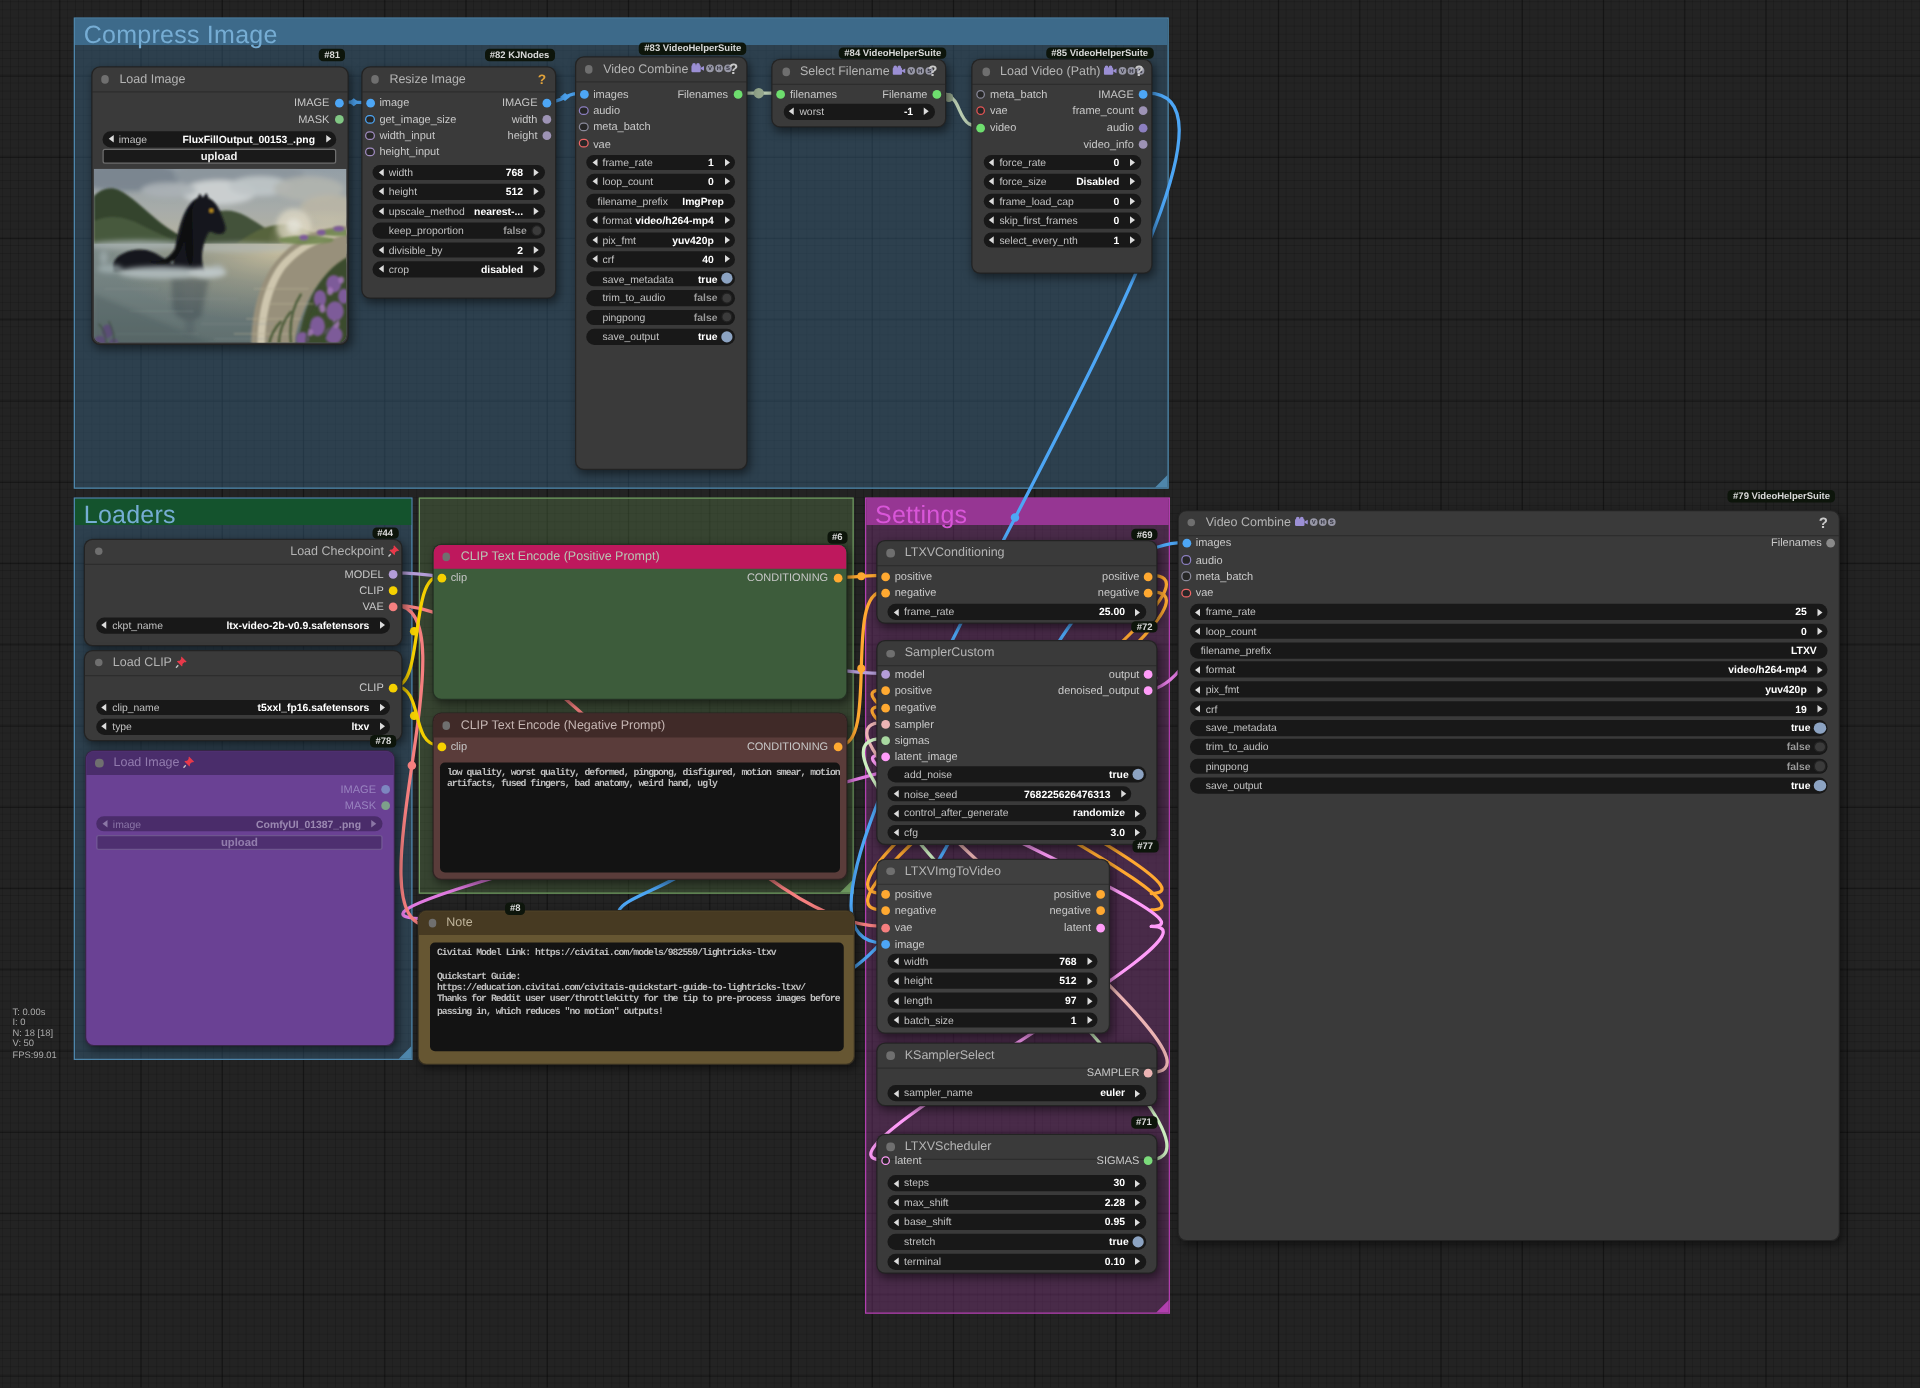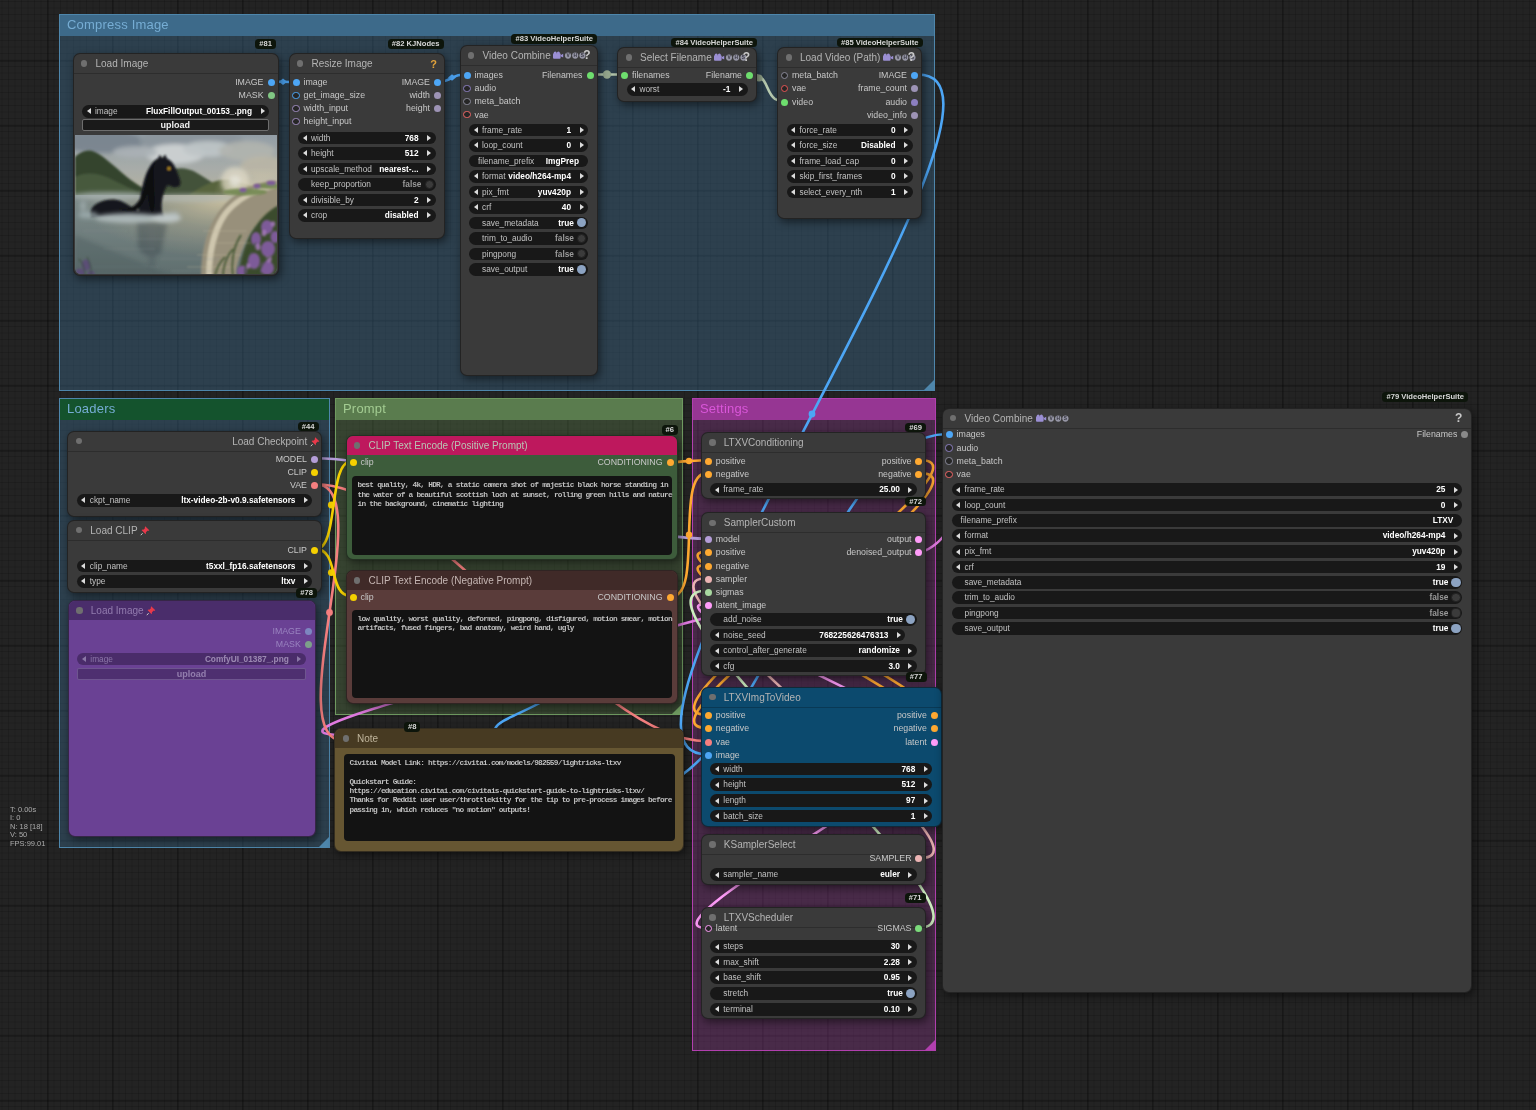--- a/index.html
+++ b/index.html
@@ -6,21 +6,21 @@
 #cv{position:absolute;left:0;top:0;width:1536px;height:1110px;
 background-color:#232323;
 background-image:
  linear-gradient(90deg, rgba(0,0,0,.40) 1px, transparent 1px),
  linear-gradient(rgba(0,0,0,.40) 1px, transparent 1px),
  linear-gradient(90deg, rgba(0,0,0,.14) 1px, transparent 1px),
  linear-gradient(rgba(0,0,0,.14) 1px, transparent 1px);
 background-size:65px 65px,65px 65px,6.5px 6.5px,6.5px 6.5px;
 background-position:47.5px 60.5px,47.5px 60.5px,1.5px 1px,1.5px 1px;}
 .grp{position:absolute;z-index:1}
-.ghd{position:absolute;left:0;top:0;right:0;height:21px;font-size:13px;font-weight:400;padding:2px 0 0 7px;letter-spacing:.2px}
+.ghd{position:absolute;left:0;top:0;right:0;height:21px;font-size:20px;font-weight:400;padding:2px 0 0 7px;letter-spacing:.2px}
 .gtri{position:absolute;right:0;bottom:0;width:0;height:0}
 #wires{position:absolute;left:0;top:0;z-index:2}
 .node{position:absolute;background:#3a3a3a;border-radius:7px;box-shadow:2px 3px 8px rgba(0,0,0,.5);z-index:3;border:1px solid rgba(20,20,20,.6)}
 .nt{position:absolute;left:0;top:0;right:0;height:19px;font-size:10px;color:#b4b4b4;line-height:19px;padding-left:22px;white-space:nowrap;overflow:hidden}
 .nt i{position:absolute;left:7.5px;top:6.4px;width:6.4px;height:6.4px;border-radius:50%;background:#6f6f6f;font-style:normal}
 .seam{position:absolute;left:0;top:19px;right:0;height:1px;background:rgba(0,0,0,.22)}
 .sl{position:absolute;font-size:8.8px;color:#c8c8c8;height:13px;line-height:13px;white-space:nowrap}
 .sr{position:absolute;font-size:8.8px;color:#c8c8c8;height:13px;line-height:13px;white-space:nowrap;text-align:right}
 .d{position:absolute;width:7px;height:7px;border-radius:50%;z-index:4}
 .dr{position:absolute;width:8px;height:8px;border-radius:50%;background:#2a2a2a;z-index:4}
@@ -44,21 +44,20 @@
 
 <div class="grp" style="left:59px;top:13.5px;width:876px;height:377.5px;background:rgba(62,112,148,.39);border:1px solid #4e86ab">
 <div class="ghd" style="background:#3d6a8a;color:#76add4">Compress Image</div>
 <div class="gtri" style="border-left:10px solid transparent;border-bottom:10px solid #4e86ab"></div>
 </div>
 <div class="grp" style="left:59px;top:398px;width:271px;height:450px;background:rgba(62,112,148,.39);border:1px solid #4e86ab">
 <div class="ghd" style="background:#14532d;color:#76add4">Loaders</div>
 <div class="gtri" style="border-left:10px solid transparent;border-bottom:10px solid #4e86ab"></div>
 </div>
 <div class="grp" style="left:335px;top:398px;width:348px;height:317px;background:rgba(92,128,76,.36);border:1px solid #6f9a60">
-<div class="ghd" style="background:#5a7c4e;color:#a3cc92">Prompt</div>
 <div class="gtri" style="border-left:10px solid transparent;border-bottom:10px solid #6f9a60"></div>
 </div>
 <div class="grp" style="left:692px;top:398px;width:244px;height:653px;background:rgba(152,60,152,.33);border:1px solid #b13fae">
 <div class="ghd" style="background:#963693;color:#d956d9">Settings</div>
 <div class="gtri" style="border-left:10px solid transparent;border-bottom:10px solid #b13fae"></div>
 </div>
 <svg id="wires" width="1536" height="1110">
     <path d="M272,81.5 C277,81.5 289,82 294,82" stroke="#4da6f5" stroke-width="2.6" fill="none" stroke-linecap="round" opacity="1.0"></path>
     <path d="M439.5,81.5 C445,81.5 448,80 452,77.8 C456,75.5 460,74.5 466,74.5" stroke="#4da6f5" stroke-width="2.6" fill="none" stroke-linecap="round" opacity="1.0"></path>
     <path d="M592,74.5 L622,74.5" stroke="#b8cbb0" stroke-width="2.6" fill="none" stroke-linecap="round" opacity="1.0"></path>
@@ -543,23 +542,20 @@
       <span class="ar" style="border-left-color:rgba(220,210,240,.45)"></span>
     </div>
 <div class="btn" style="left:8.5px;right:9px;top:67px;height:12px;line-height:11px;background:rgba(20,8,36,.32);border-color:rgba(195,185,225,.28);color:rgba(228,220,246,.45)">upload</div>
 </div>
 <div class="node" style="left:345.5px;top:434.8px;width:332px;height:125.7px;background:#3d5c3b;">
 <div class="nt" style="color:#b9c4b4;background:#be185d;border-radius:6px 6px 0 0;"><i></i>CLIP Text Encode (Positive Prompt)</div>
 <div class="d" style="left:3px;top:23.69999999999999px;background:#f5d000"></div>
 <div class="sl" style="left:14px;top:20.69999999999999px;color:#c8c8c8">clip</div>
 <div class="d" style="right:3px;top:23.69999999999999px;background:#ffa931"></div>
 <div class="sr" style="right:14px;top:20.69999999999999px;color:#c8c8c8">CONDITIONING</div>
-<div class="ta" style="left:5px;right:5px;top:40.599999999999966px;bottom:4.5px">best quality, 4k, HDR, a static camera shot of majestic black horse standing in
-the water of a beautiful scottish loch at sunset, rolling green hills and nature
-in the background, cinematic lighting</div>
 </div>
 <div class="bdg" style="right:858px;top:425px">#6</div>
 <div class="node" style="left:345.5px;top:570px;width:332px;height:133.7px;background:#5a3c3a;">
 <div class="nt" style="color:#c4b5b2;background:#402a28;border-radius:6px 6px 0 0;"><i></i>CLIP Text Encode (Negative Prompt)</div>
 <div class="d" style="left:3px;top:22.600000000000023px;background:#f5d000"></div>
 <div class="sl" style="left:14px;top:19.600000000000023px;color:#c8c8c8">clip</div>
 <div class="d" style="right:3px;top:22.600000000000023px;background:#ffa931"></div>
 <div class="sr" style="right:14px;top:19.600000000000023px;color:#c8c8c8">CONDITIONING</div>
 <div class="ta" style="left:5px;right:5px;top:38.60000000000002px;bottom:4.5px">low quality, worst quality, deformed, pingpong, disfigured, motion smear, motion
 artifacts, fused fingers, bad anatomy, weird hand, ugly</div>
@@ -631,21 +627,21 @@
       <span class="ar"></span>
 </div>
 <div class="w" style="left:8.5px;right:8.5px;top:146.60000000000002px">
 <span class="al"></span>
       <span class="wl" style="">cfg</span>
       <span class="wv" style="">3.0</span>
       <span class="ar"></span>
 </div>
 </div>
 <div class="bdg" style="right:609.5px;top:672px">#77</div>
-<div class="node" style="left:700.8px;top:686.6px;width:241px;height:140.8px;background:#0c4a6e;">
+<div class="node" style="left:700.8px;top:686.6px;width:187px;height:140.8px;background:#404040;">
 <div class="nt" style="color:#b4b4b4;"><i></i>LTXVImgToVideo</div>
 <div class="seam"></div>
 <div class="d" style="left:3px;top:24.699999999999932px;background:#ffa931"></div>
 <div class="sl" style="left:14px;top:21.699999999999932px;color:#c8c8c8">positive</div>
 <div class="d" style="left:3px;top:37.799999999999955px;background:#ffa931"></div>
 <div class="sl" style="left:14px;top:34.799999999999955px;color:#c8c8c8">negative</div>
 <div class="d" style="left:3px;top:51.0px;background:#f57f7f"></div>
 <div class="sl" style="left:14px;top:48.0px;color:#c8c8c8">vae</div>
 <div class="d" style="left:3px;top:64.10000000000002px;background:#4da6f5"></div>
 <div class="sl" style="left:14px;top:61.10000000000002px;color:#c8c8c8">image</div>

